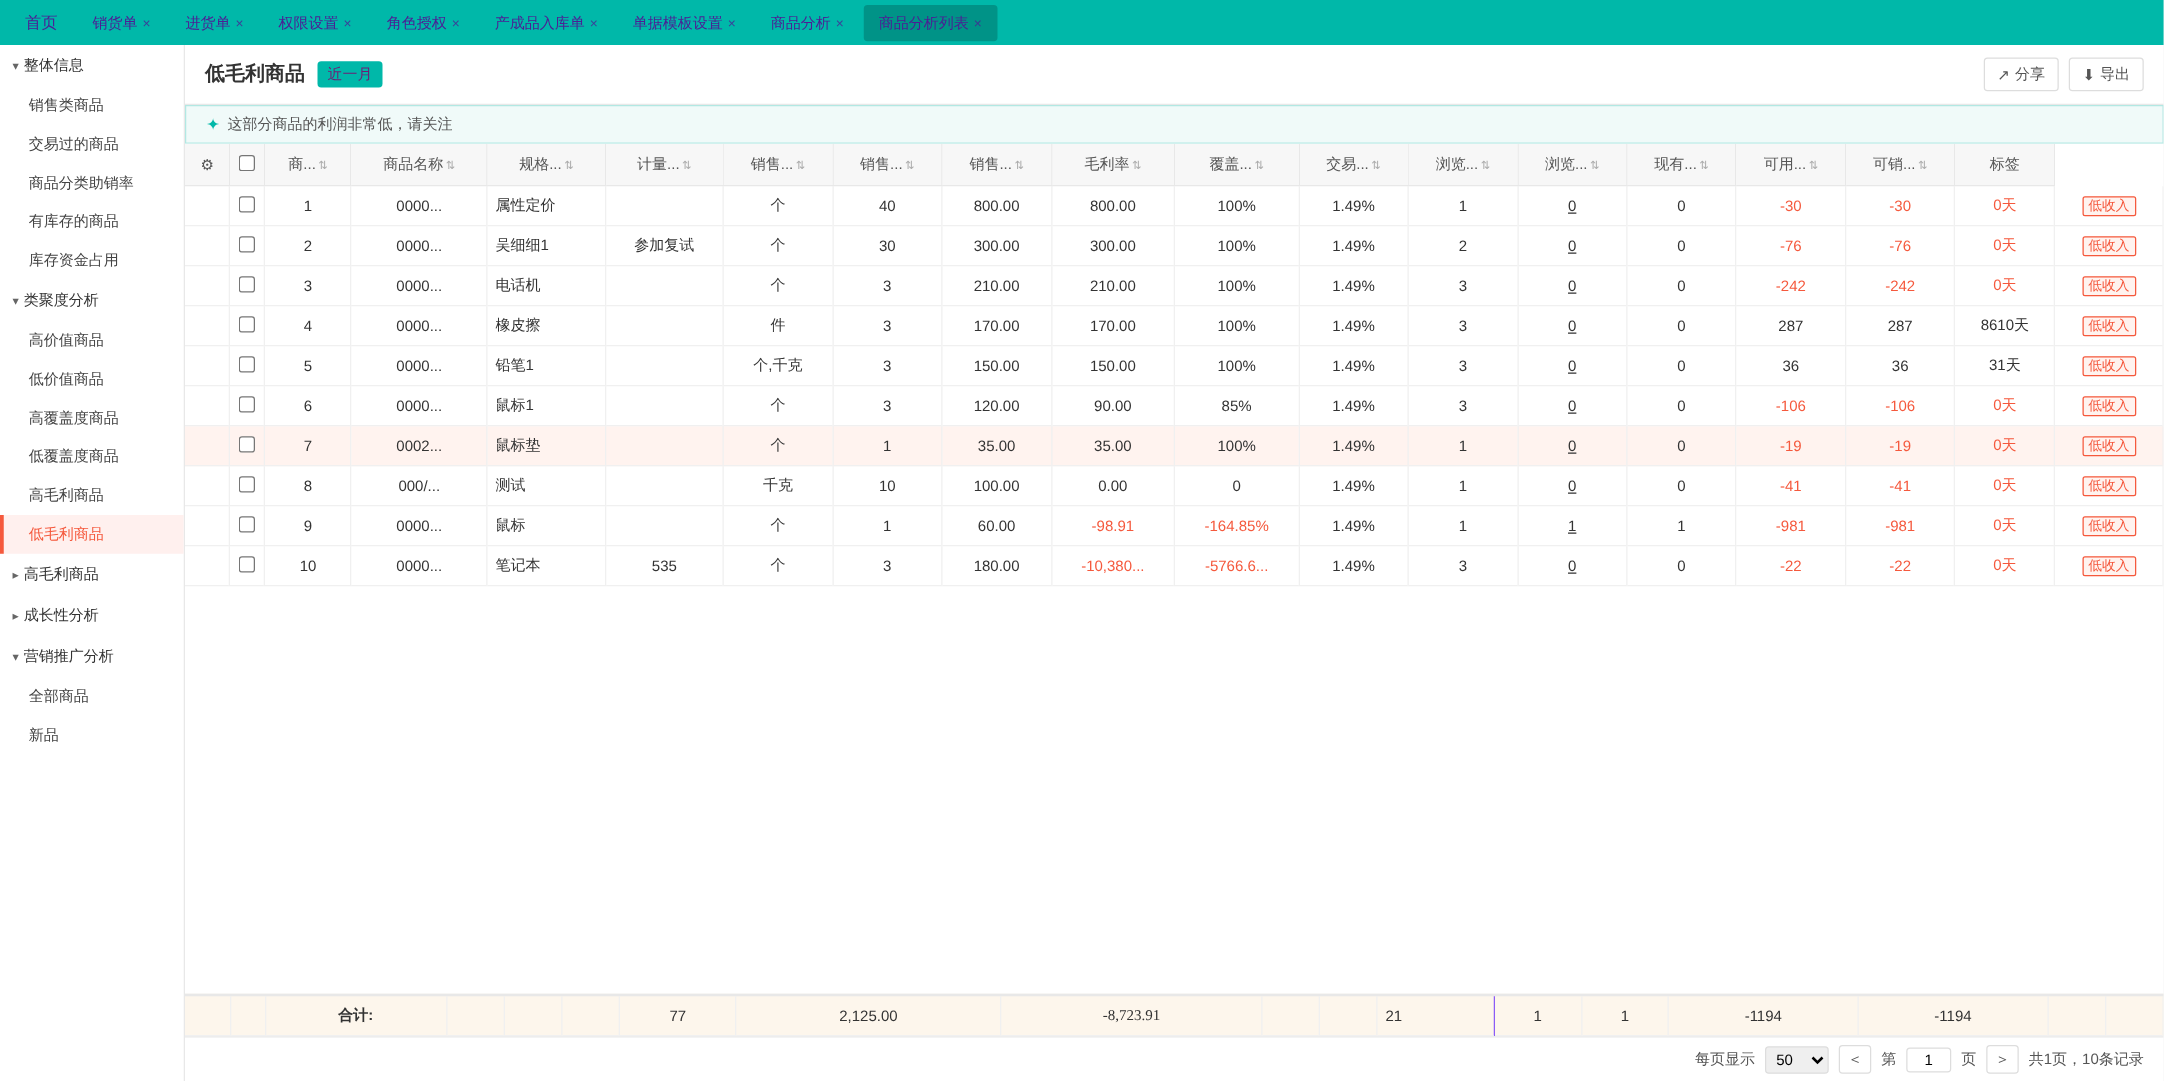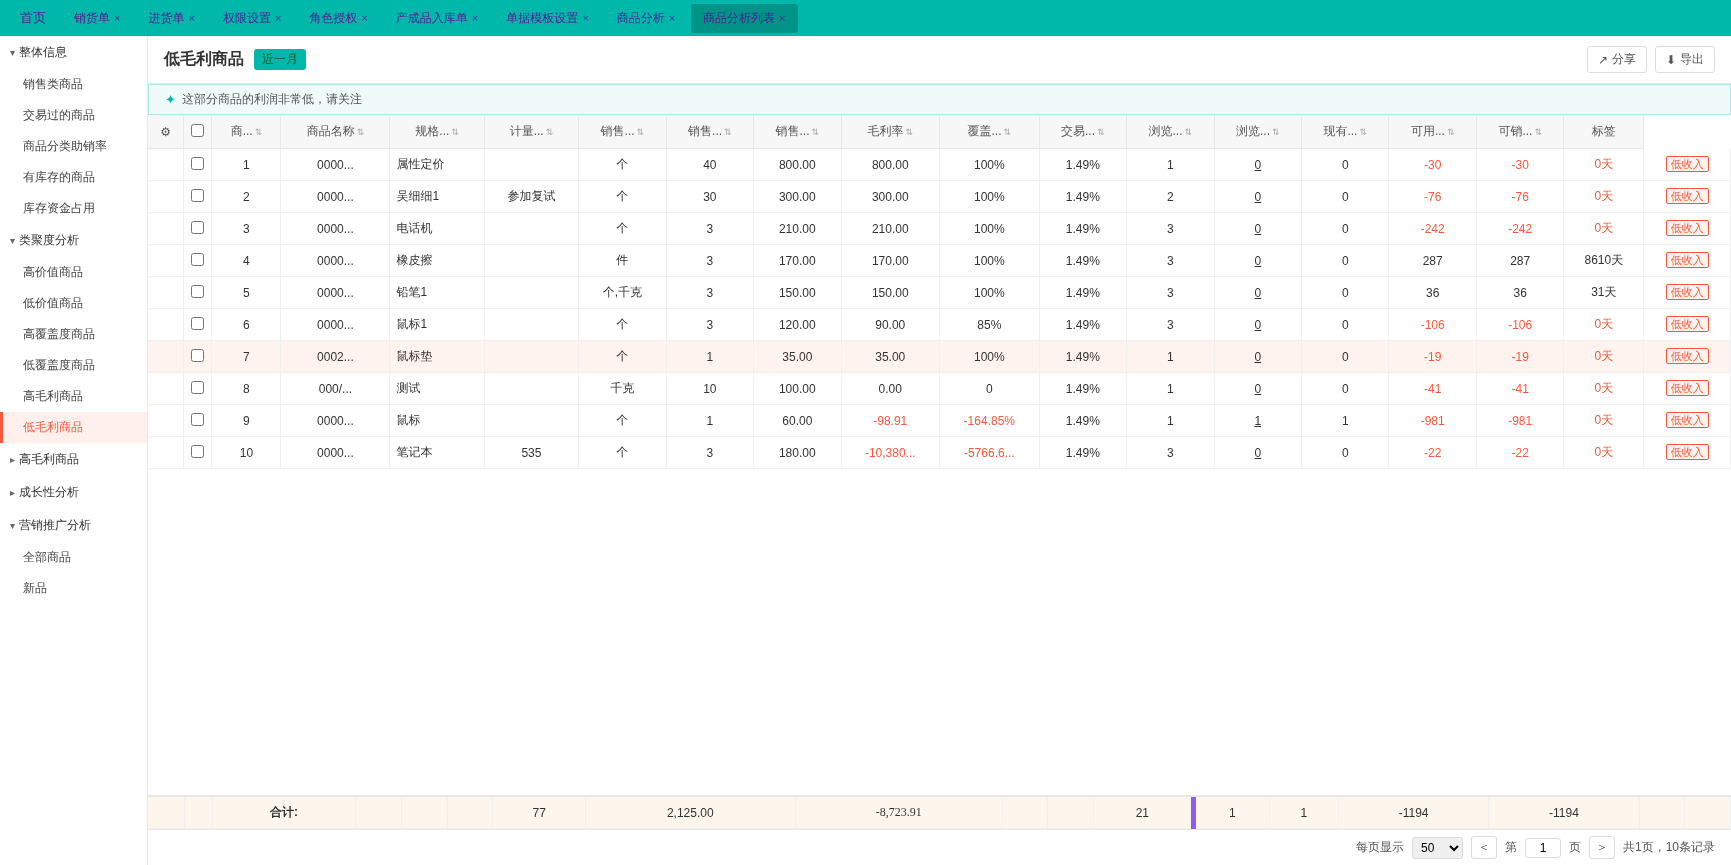--- a/index.html
+++ b/index.html
@@ -72,21 +72,21 @@
       border-bottom: 1px solid #e8e8e8;
       gap: 10px;
     }
     .page-title {
       font-size: 16px;
       font-weight: bold;
       color: #333;
     }
     .time-badge {
       background: #00b8a9;
-      color: #14532d;
+      color: #701a75;
       padding: 2px 8px;
       border-radius: 3px;
       font-size: 12px;
     }
     .search-box {
       display: flex;
       align-items: center;
       border: 1px solid #ddd;
       border-radius: 3px;
       padding: 3px 8px;
@@ -561,21 +561,21 @@
           <td style="width:28px; padding:7px 6px; border-right:1px solid #f0f0f0;"></td>
           <td style="padding:7px 6px; border-right:1px solid #f0f0f0; font-weight:bold;">合计:</td>
           <td style="padding:7px 6px; border-right:1px solid #f0f0f0;"></td>
           <td style="padding:7px 6px; border-right:1px solid #f0f0f0;"></td>
           <td style="padding:7px 6px; border-right:1px solid #f0f0f0;"></td>
           <td style="padding:7px 6px; text-align:center; border-right:1px solid #f0f0f0;">77</td>
           <td style="padding:7px 6px; text-align:center; border-right:1px solid #f0f0f0;">2,125.00</td>
           <td style="padding:7px 6px; text-align:center; border-right:1px solid #f0f0f0;font-family:Liberation Serif, serif;">-8,723.91</td>
           <td style="padding:7px 6px; border-right:1px solid #f0f0f0;"></td>
           <td style="padding:7px 6px; border-right:1px solid #f0f0f0;"></td>
-          <td style="padding:7px 6px; text-align:center; border-right:5px solid #8b5cf6;">21</td>
+          <td style="padding:7px 6px; text-align:left; border-right:1px solid #8b5cf6;">21</td>
           <td style="padding:7px 6px; text-align:center; border-right:1px solid #f0f0f0;">1</td>
           <td style="padding:7px 6px; text-align:center; border-right:1px solid #f0f0f0;">1</td>
           <td style="padding:7px 6px; text-align:center; border-right:1px solid #f0f0f0;">-1194</td>
           <td style="padding:7px 6px; text-align:center; border-right:1px solid #f0f0f0;">-1194</td>
           <td style="padding:7px 6px; border-right:1px solid #f0f0f0;"></td>
           <td style="padding:7px 6px;"></td>
         </tr>
       </tbody>
         </table>
     </div>

